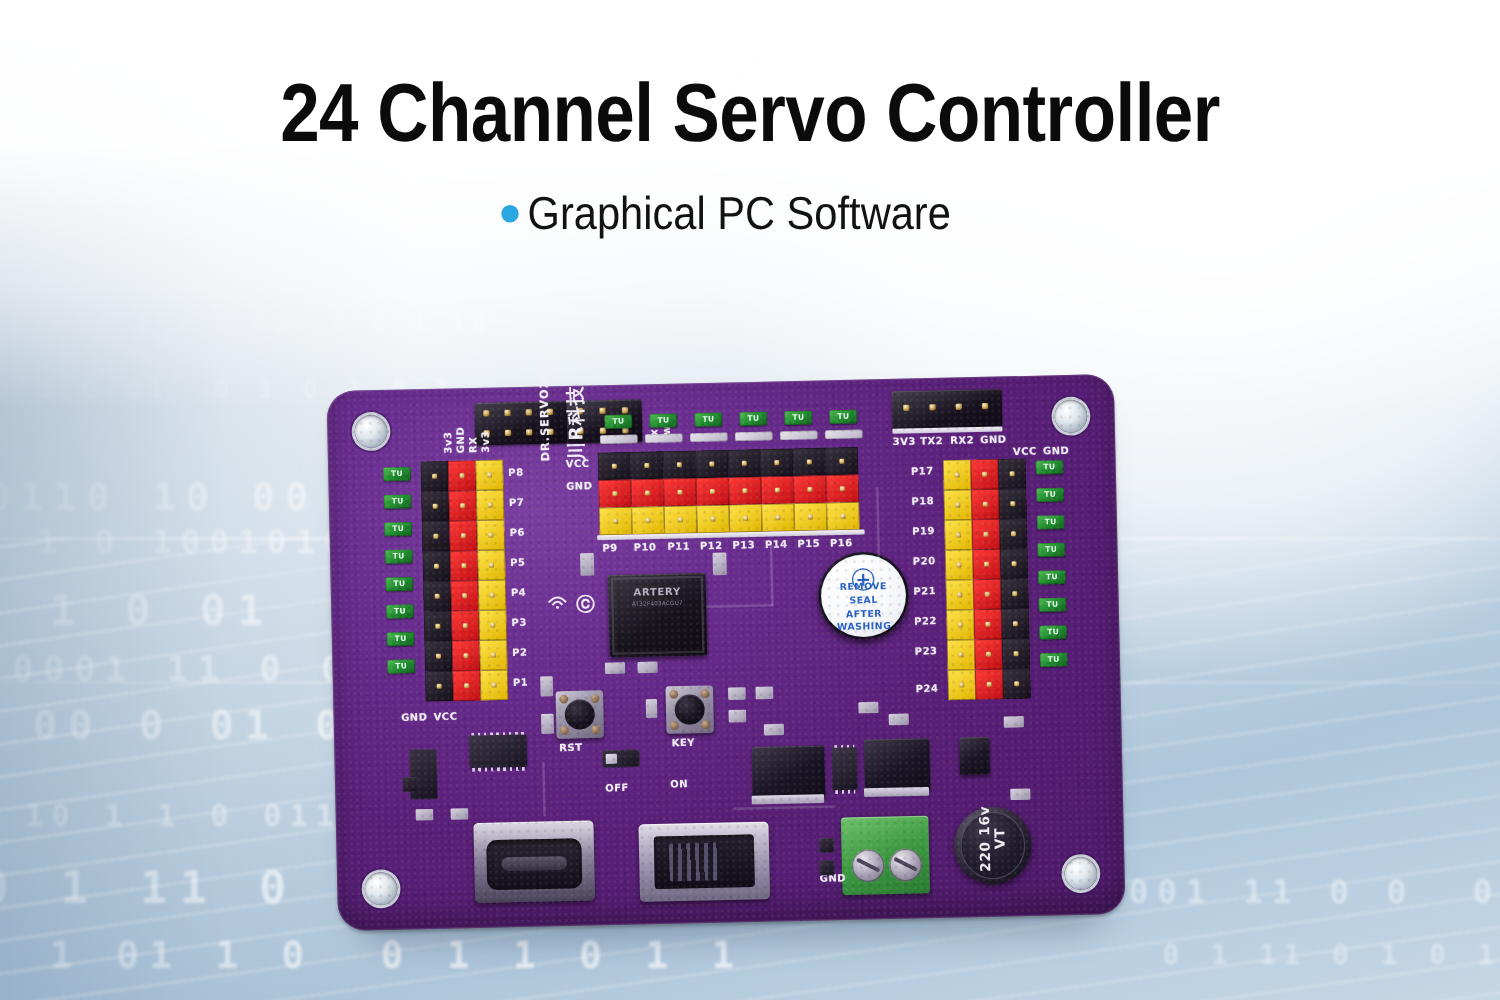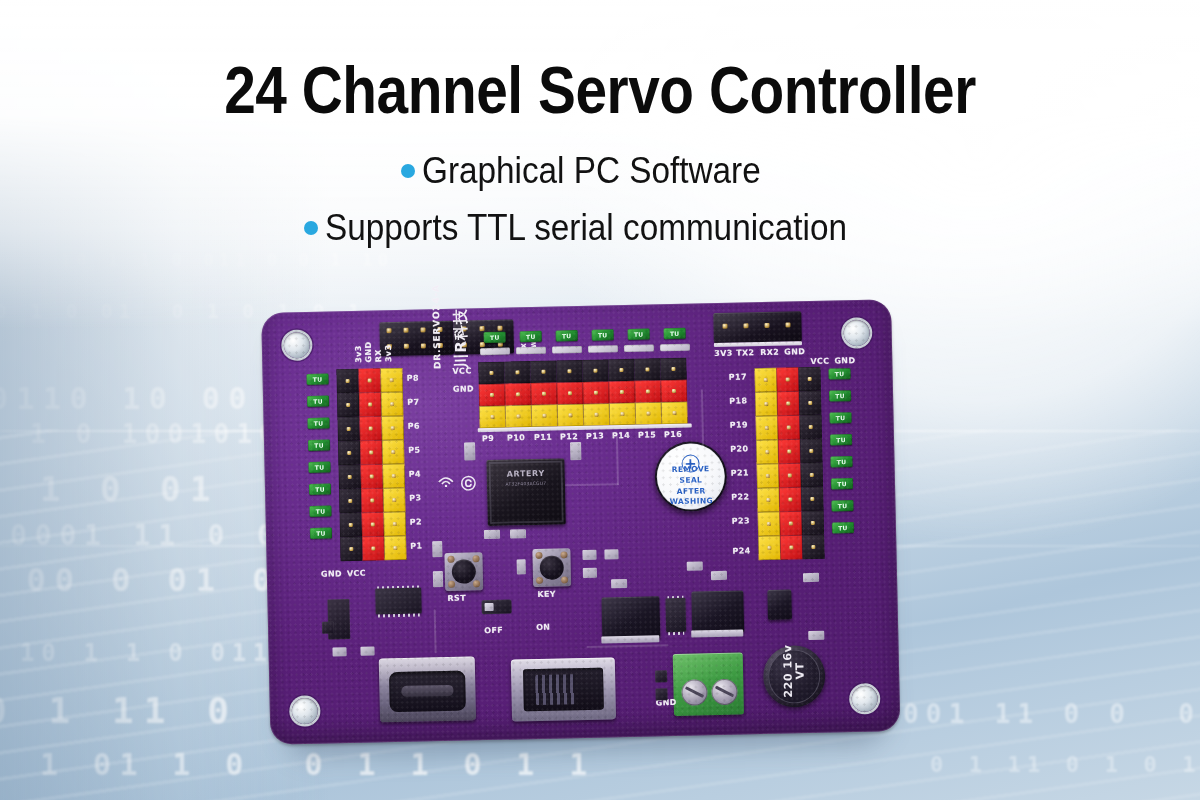--- a/index.html
+++ b/index.html
@@ -397,26 +397,20 @@
   <div class="bg-topfade"></div>
   <div class="bg-glow"></div>
 
   <div class="headline">24 Channel Servo Controller</div>
 
   <div class="bullets">
     <div class="brow r1">
       <div class="bullet">
         <span class="dot"></span>
         <span class="btext">Graphical PC Software</span>
-      </div>
-    </div>
-    <div class="brow r2">
-      <div class="bullet">
-        <span class="dot"></span>
-        <span class="btext">Supports TTL serial communication</span>
       </div>
     </div>
   </div>
 
   <div id="board-wrap">
     <div class="board-shadow"></div>
 
     <div class="pcb">
 
       <div class="hole" style="left:22px;  top:20px;"></div>

